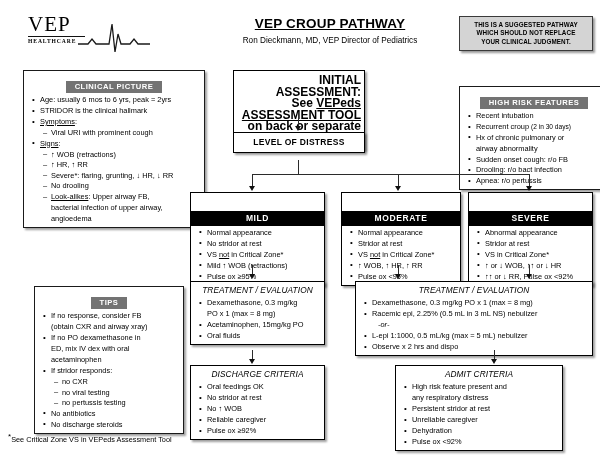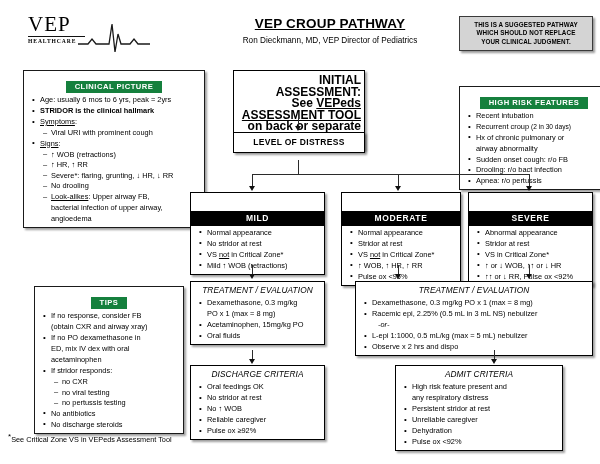--- a/index.html
+++ b/index.html
@@ -37,21 +37,21 @@
     box-shadow:2px 2px 2px rgba(0,0,0,.38);
   }
   .box.thick { border:1.6px solid #000; }
   .hdr-black {
     background:#000; color:#fff; text-align:center;
     font-weight:bold; font-size:8.5px; letter-spacing:.6px;
     padding:2px 0 2.5px;
     margin-top:18px;
   }
   .hdr-inline {
-    display:inline-block; background:#15803d; color:#fff;
+    display:inline-block; background:#737373; color:#fff;
     font-weight:bold; font-size:7.6px; letter-spacing:.5px;
     padding:1.5px 9px 2px;
   }
   .hdr-ital {
     text-align:center; font-style:italic; font-weight:normal;
     font-size:8.3px; padding:3px 0 1px; letter-spacing:.1px;
   }
   ul.bl { list-style:none; margin:0; padding:2px 4px 2px 8px; }
   ul.bl > li {
     position:relative; padding-left:8px; font-size:7.4px;
@@ -61,21 +61,21 @@
     content:"\2022"; position:absolute; left:0; top:-.4px; font-size:8px;
   }
   ul.bl li.sub {
     padding-left:19px; margin-bottom:.2px;
   }
   ul.bl li.sub::before { content:"\2013"; left:11px; font-size:7.4px; }
   ul.bl li.cont { padding-left:8px; }
   ul.bl li.cont::before { content:""; }
   ul.bl li.plain::before { content:""; }
   .u { text-decoration:underline; }
-  .b { font-weight:bold; }
+  .b { font-weight:normal; }
 
   
   #disclaimer {
     left:459px; top:16px; width:134px;
     background:#d4d4d4; border:1.4px solid #3a3a3a;
     box-shadow:2px 2px 2px rgba(0,0,0,.4);
     padding:4px 4px 4px;
     text-align:center; font-size:6.3px; font-weight:bold;
     line-height:8.4px; letter-spacing:.1px;
   }
@@ -208,20 +208,21 @@
 
 <div class="abs box thick" id="distress">LEVEL OF DISTRESS</div>
 
 <div class="abs box thick" id="mild">
   <div class="hdr-black">MILD</div>
   <ul class="bl" id="mild-list">
       <li class="">Normal appearance</li>
       <li class="">No stridor at rest</li>
       <li class="">VS <span class="u">not</span> in Critical Zone*</li>
       <li class="">Mild ↑ WOB (retractions)</li>
+      <li class="">Pulse ox  ≥95%</li>
     </ul>
 </div>
 <div class="abs box thick" id="mod">
   <div class="hdr-black">MODERATE</div>
   <ul class="bl" id="mod-list">
       <li class="">Normal appearance</li>
       <li class="">Stridor at rest</li>
       <li class="">VS <span class="u">not</span> in Critical Zone*</li>
       <li class="">↑ WOB, ↑ HR, ↑ RR</li>
       <li class="">Pulse ox  &lt;95%</li>

